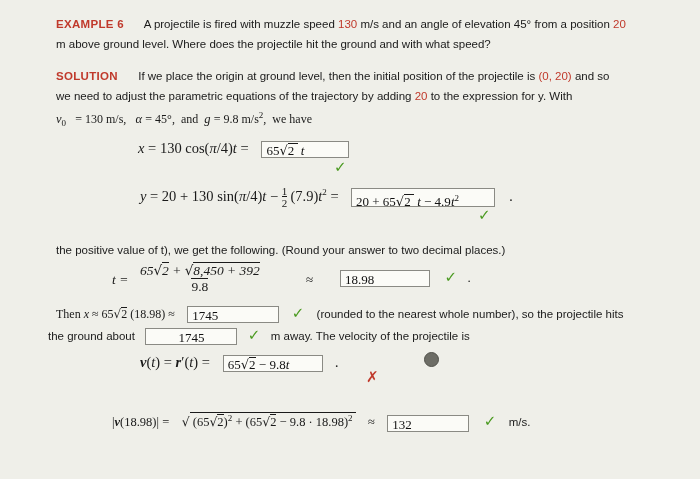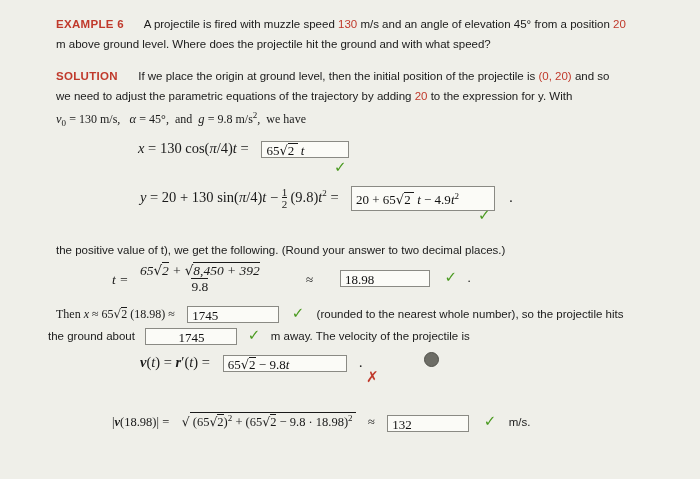--- a/index.html
+++ b/index.html
@@ -154,21 +154,21 @@
     <span class="num">(0, 20)</span>
     <span>and so</span>
   </div>
   <div class="row" style="left:56px; top:90px;">
     <span>we need to adjust the parametric equations of the trajectory by adding</span>
     <span class="num">20</span>
     <span>to the expression for y. With</span>
   </div>
   <div class="row" style="left:56px; top:110px;">
     <span class="serif it" style="font-size:12.5px;">v</span><sub class="serif">0</sub>
-    <span class="serif" style="font-size:12px;"> = 130 m/s,&nbsp;&nbsp;</span>
+    <span class="serif" style="font-size:12px;margin-left:6px;"> = 130 m/s,&nbsp;&nbsp;</span>
     <span class="serif it" style="font-size:12.5px;">α</span>
     <span class="serif" style="font-size:12px;"> = 45°,&nbsp; and&nbsp; </span>
     <span class="serif it" style="font-size:12.5px;">g</span>
     <span class="serif" style="font-size:12px;"> = 9.8 m/s<sup>2</sup>,&nbsp; we have</span>
   </div>
 
   <div class="row" style="left:138px; top:140px;">
     <span class="eq">
       <span class="it">x</span> <span class="up">=</span> <span class="up">130 cos(</span><span class="it">π</span><span class="up">/4)</span><span class="it">t</span> <span class="up">=</span>
     </span>
@@ -181,23 +181,23 @@
     <span class="check">✓</span>
   </div>
 
   <div class="row" style="left:140px; top:186px;">
     <span class="eq">
       <span class="it">y</span> <span class="up">= 20 + 130 sin(</span><span class="it">π</span><span class="up">/4)</span><span class="it">t</span> <span class="up">−</span>
     </span>
     <span class="frac">
       <span class="numr">1</span><br><span class="den">2</span>
     </span>
-    <span class="eq"><span class="up">(9.8)</span><span class="it">t</span><span class="up"><sup>2</sup> =</span></span>
-    <span style="display:inline-block;width:6px;"></span>
-    <span class="field" style="width:144px; height:25px; line-height:19px;">
+    <span class="eq"><span class="up">(7.9)</span><span class="it">t</span><span class="up"><sup>2</sup> =</span></span>
+    <span style="display:inline-block;width:6px;"></span>
+    <span class="field" style="width:144px; height:19px; line-height:19px;">
       <span>20 + 65<span class="radic">√</span><span class="obar">2&nbsp;</span> <span class="it">t</span> − 4.9<span class="it">t</span><sup>2</sup></span>
     </span>
     <span style="display:inline-block;width:8px;"></span>
     <span class="eq up">.</span>
   </div>
   <div class="row" style="left:478px; top:206px;">
     <span class="check">✓</span>
   </div>
 
   <div class="row" style="left:56px; top:244px;">the positive value of t), we get the following. (Round your answer to two decimal places.)</div>
@@ -245,21 +245,21 @@
     <span class="check">✓</span>
     <span style="display:inline-block;width:4px;"></span>
     <span>m away. The velocity of the projectile is</span>
   </div>
 
   <div class="row" style="left:140px; top:354px;">
     <span class="eq">
       <span class="it" style="font-weight:bold;">v</span><span class="up">(</span><span class="it">t</span><span class="up">) = </span><span class="it" style="font-weight:bold;">r</span><span class="up">′(</span><span class="it">t</span><span class="up">) =</span>
     </span>
     <span style="display:inline-block;width:6px;"></span>
-    <span class="field" style="width:124px;">
+    <span class="field" style="width:100px;">
       <span>65<span class="radic">√</span><span class="obar">2</span> − 9.8<span class="it">t</span></span>
     </span>
     <span style="display:inline-block;width:6px;"></span>
     <span class="eq up">.</span>
   </div>
   <div class="row" style="left:366px; top:368px;">
     <span class="cross">✗</span>
   </div>
   <div class="row" style="left:424px; top:352px;">
     <span class="dot-btn"></span>

